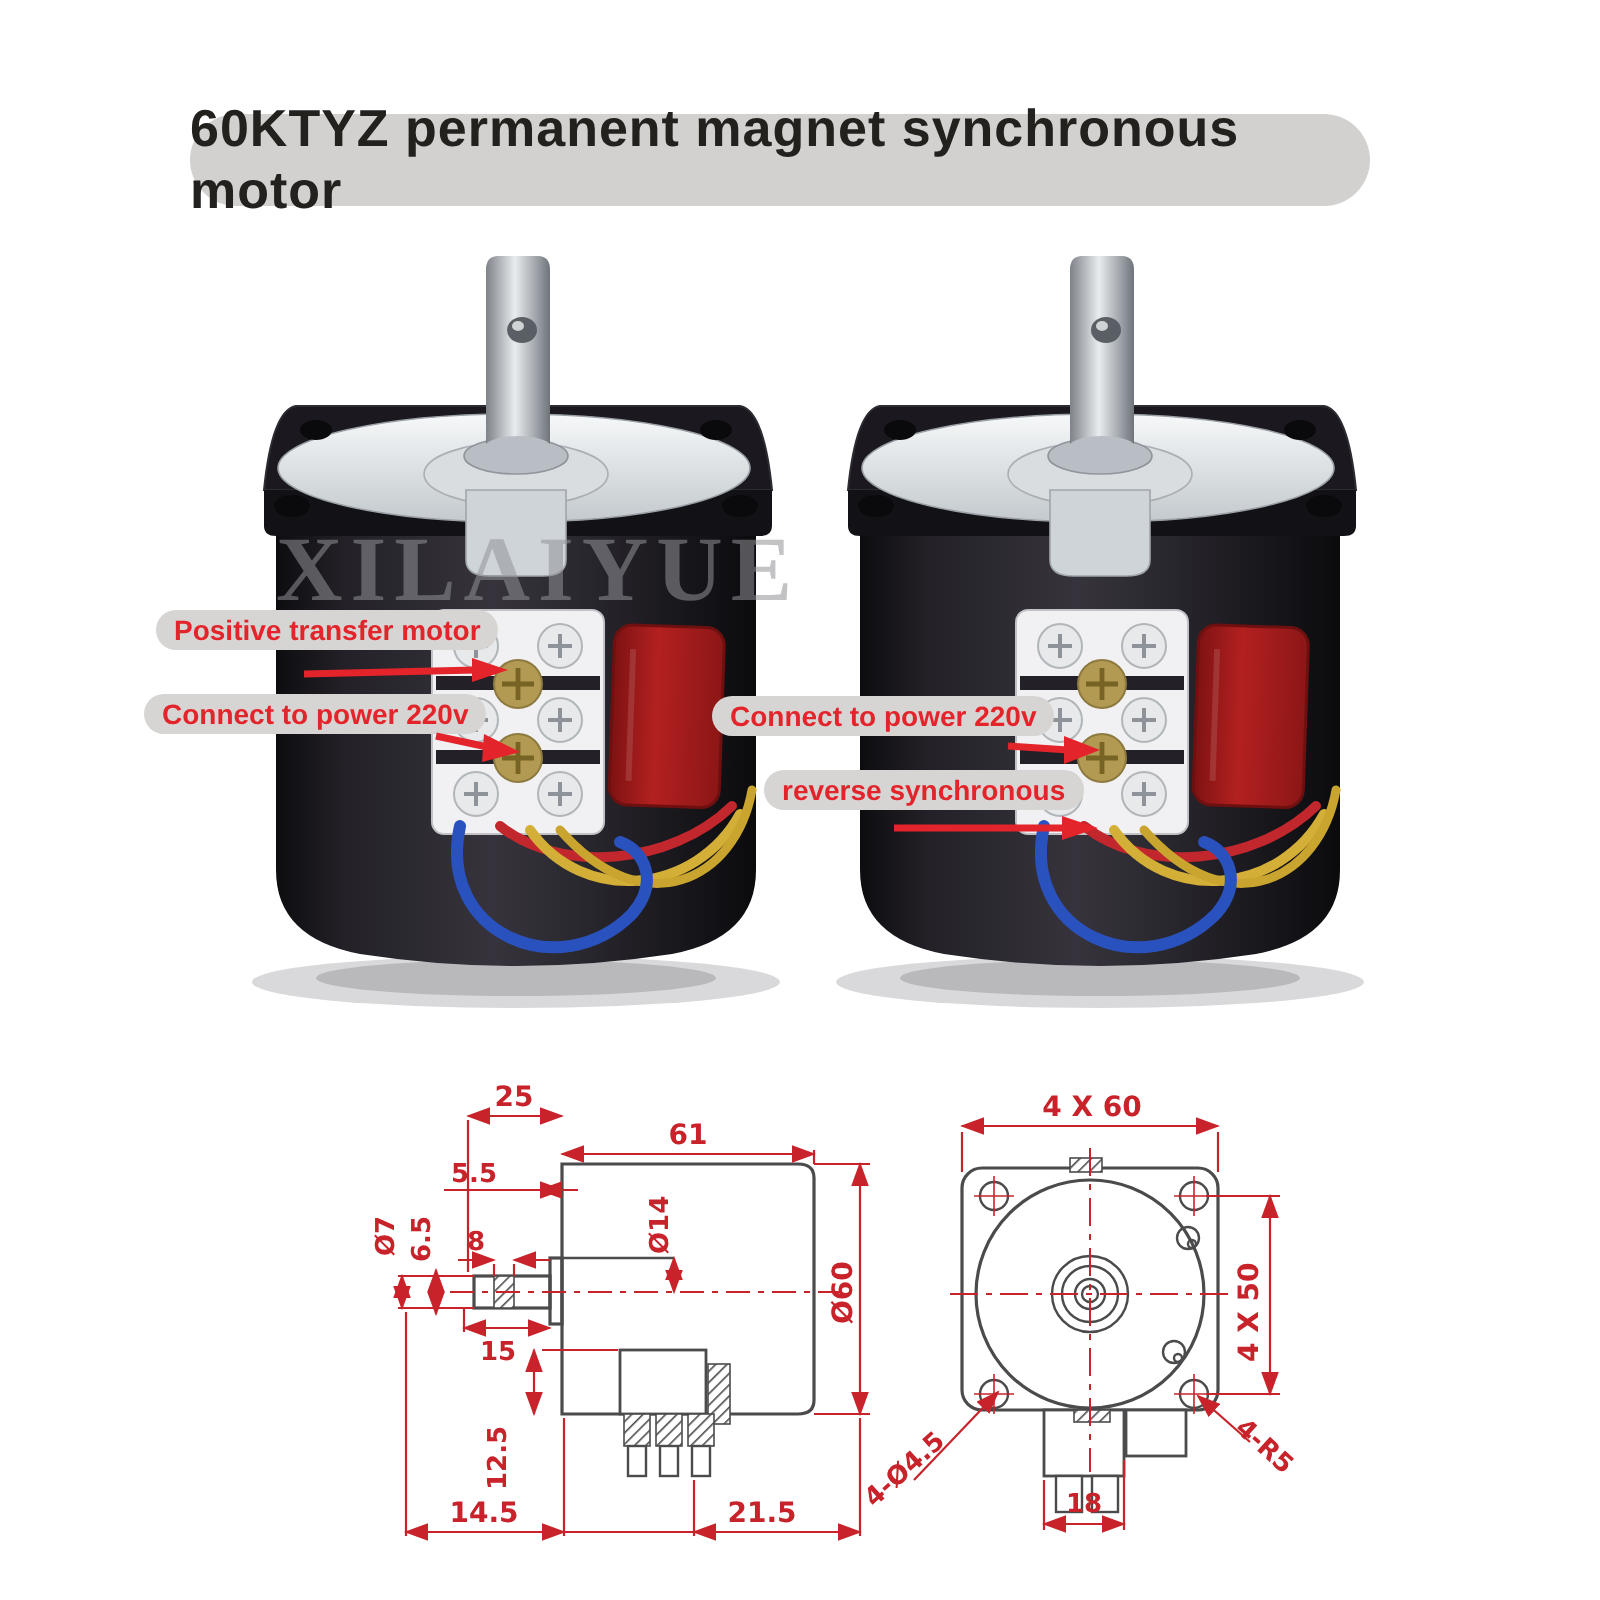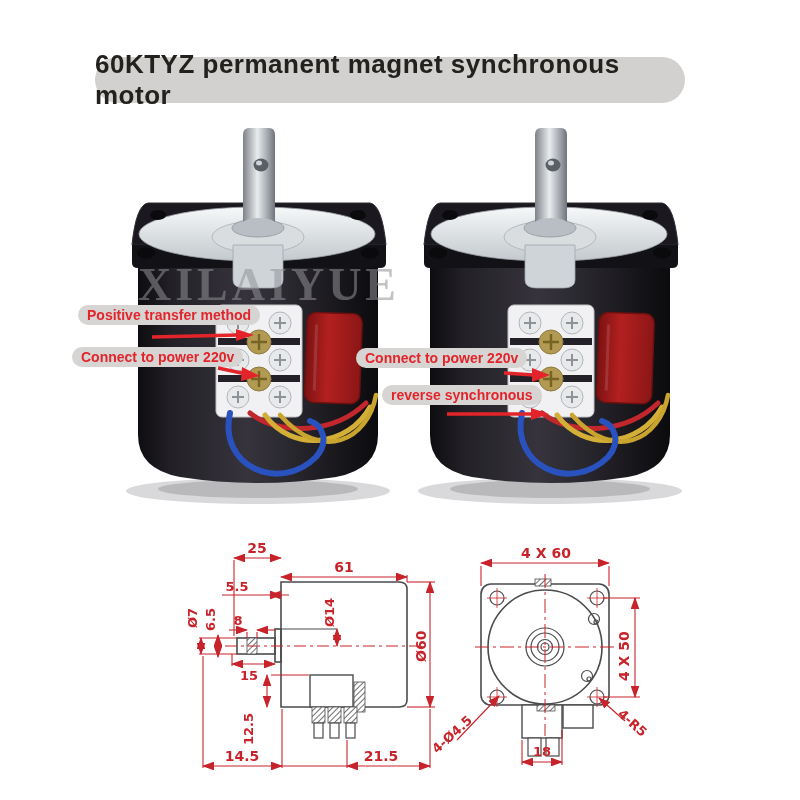--- a/index.html
+++ b/index.html
@@ -116,21 +116,21 @@
   <g>
       <use href="#motorG" x="30" y="0"></use>
     </g>
   <g>
       <use href="#motorG" x="322" y="0"></use>
     </g>
 </svg>
 
 <div class="watermark">XILAIYUE</div>
 
-<div class="pill" style="left:78px;top:305px;">Positive transfer method</div>
+<div class="pill" style="left:78px;top:305px;">Positive transfer motor</div>
 <svg class="arrow" style="left:150px;top:328px;" width="105" height="16">
   <line x1="2" y1="9" x2="88" y2="7" stroke="#e3242b" stroke-width="3.5"></line>
   <polygon points="86,1 104,7 86,13" fill="#e3242b"></polygon>
 </svg>
 
 <div class="pill" style="left:72px;top:347px;">Connect to power 220v</div>
 <svg class="arrow" style="left:216px;top:363px;" width="46" height="20">
   <line x1="2" y1="5" x2="30" y2="11" stroke="#e3242b" stroke-width="3.5"></line>
   <polygon points="26,4 44,13 25,18" fill="#e3242b"></polygon>
 </svg>

